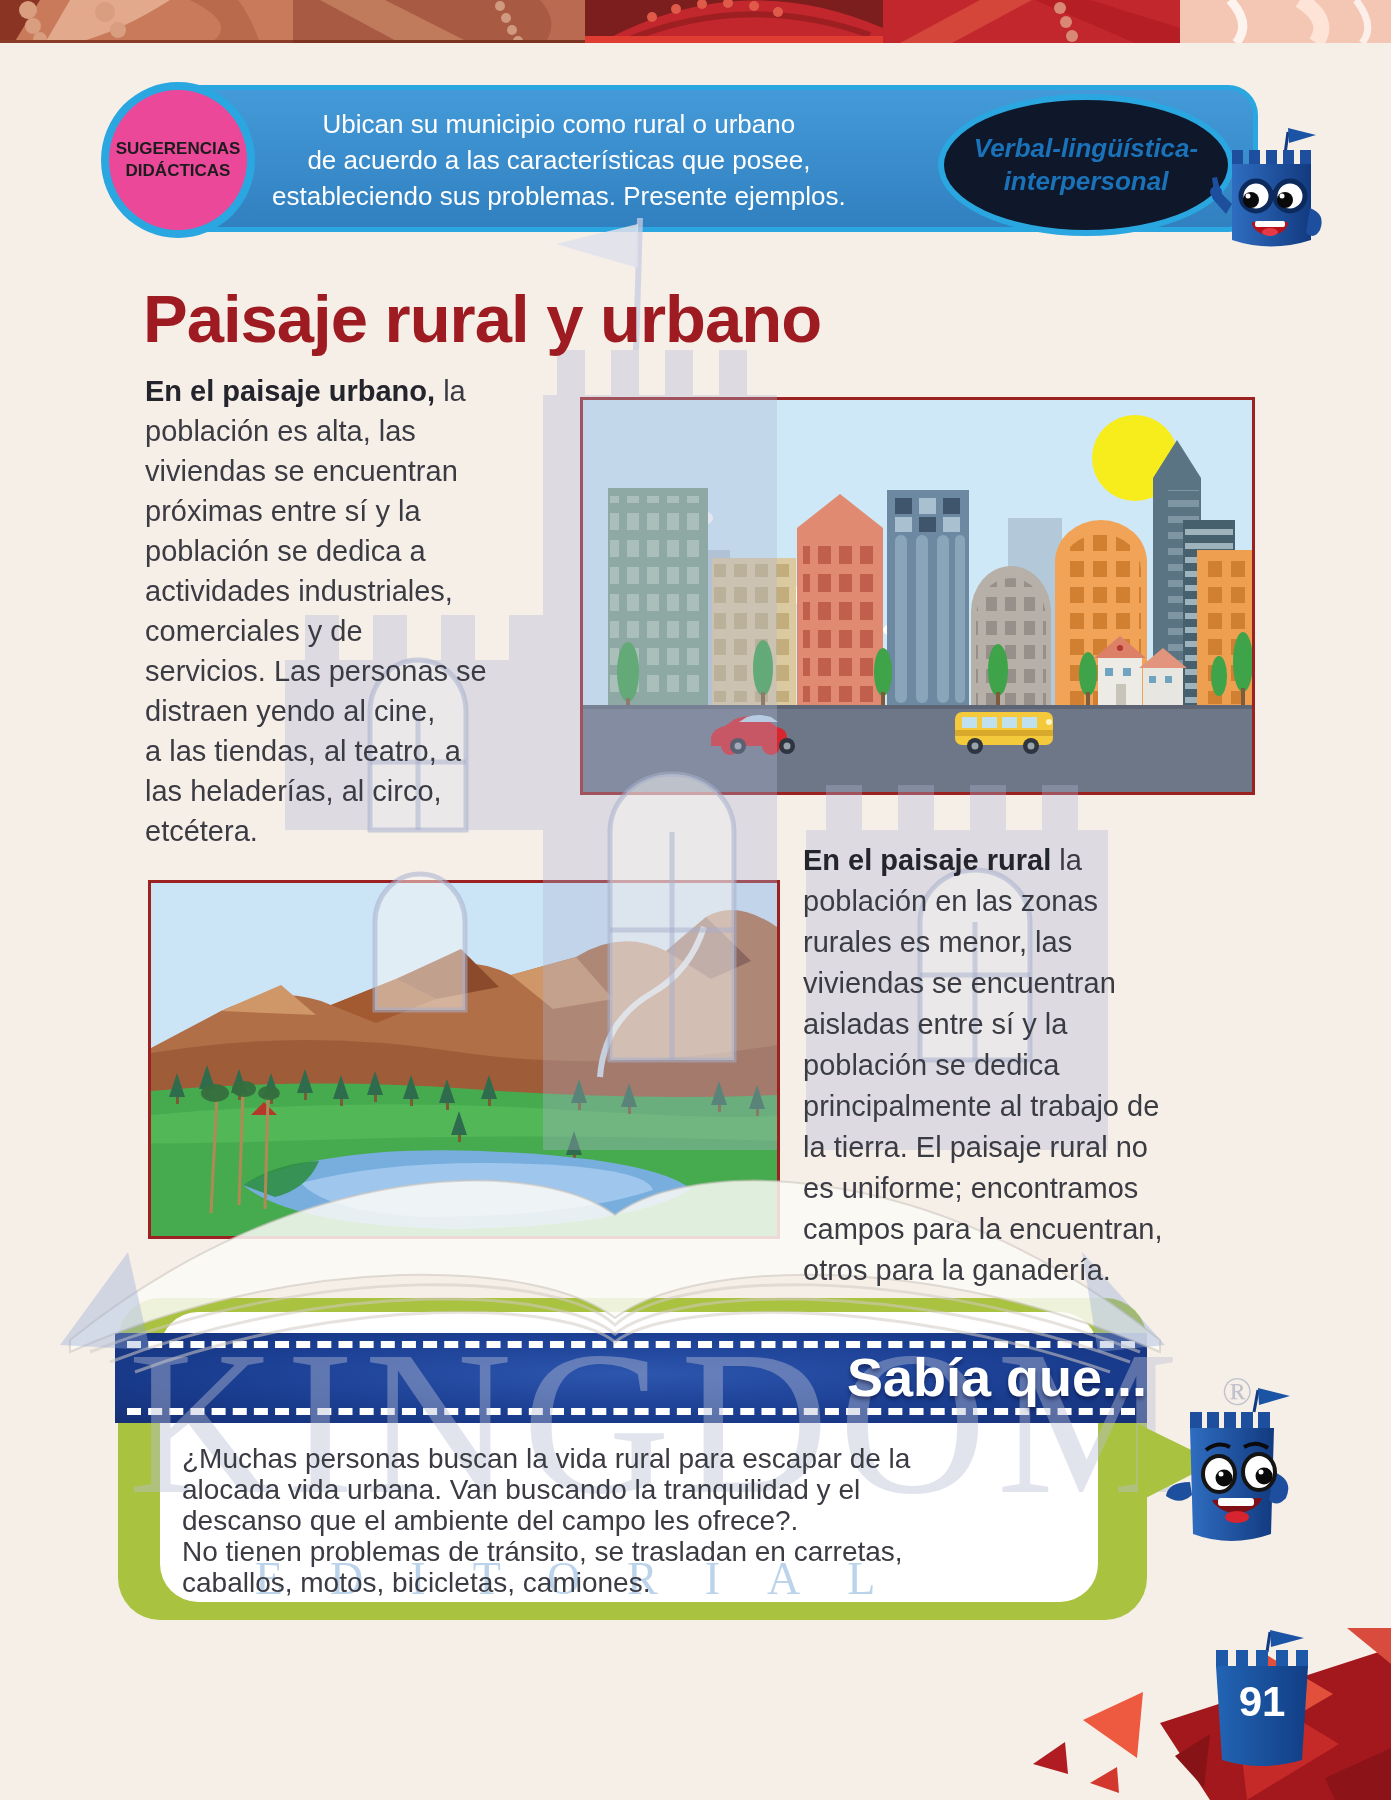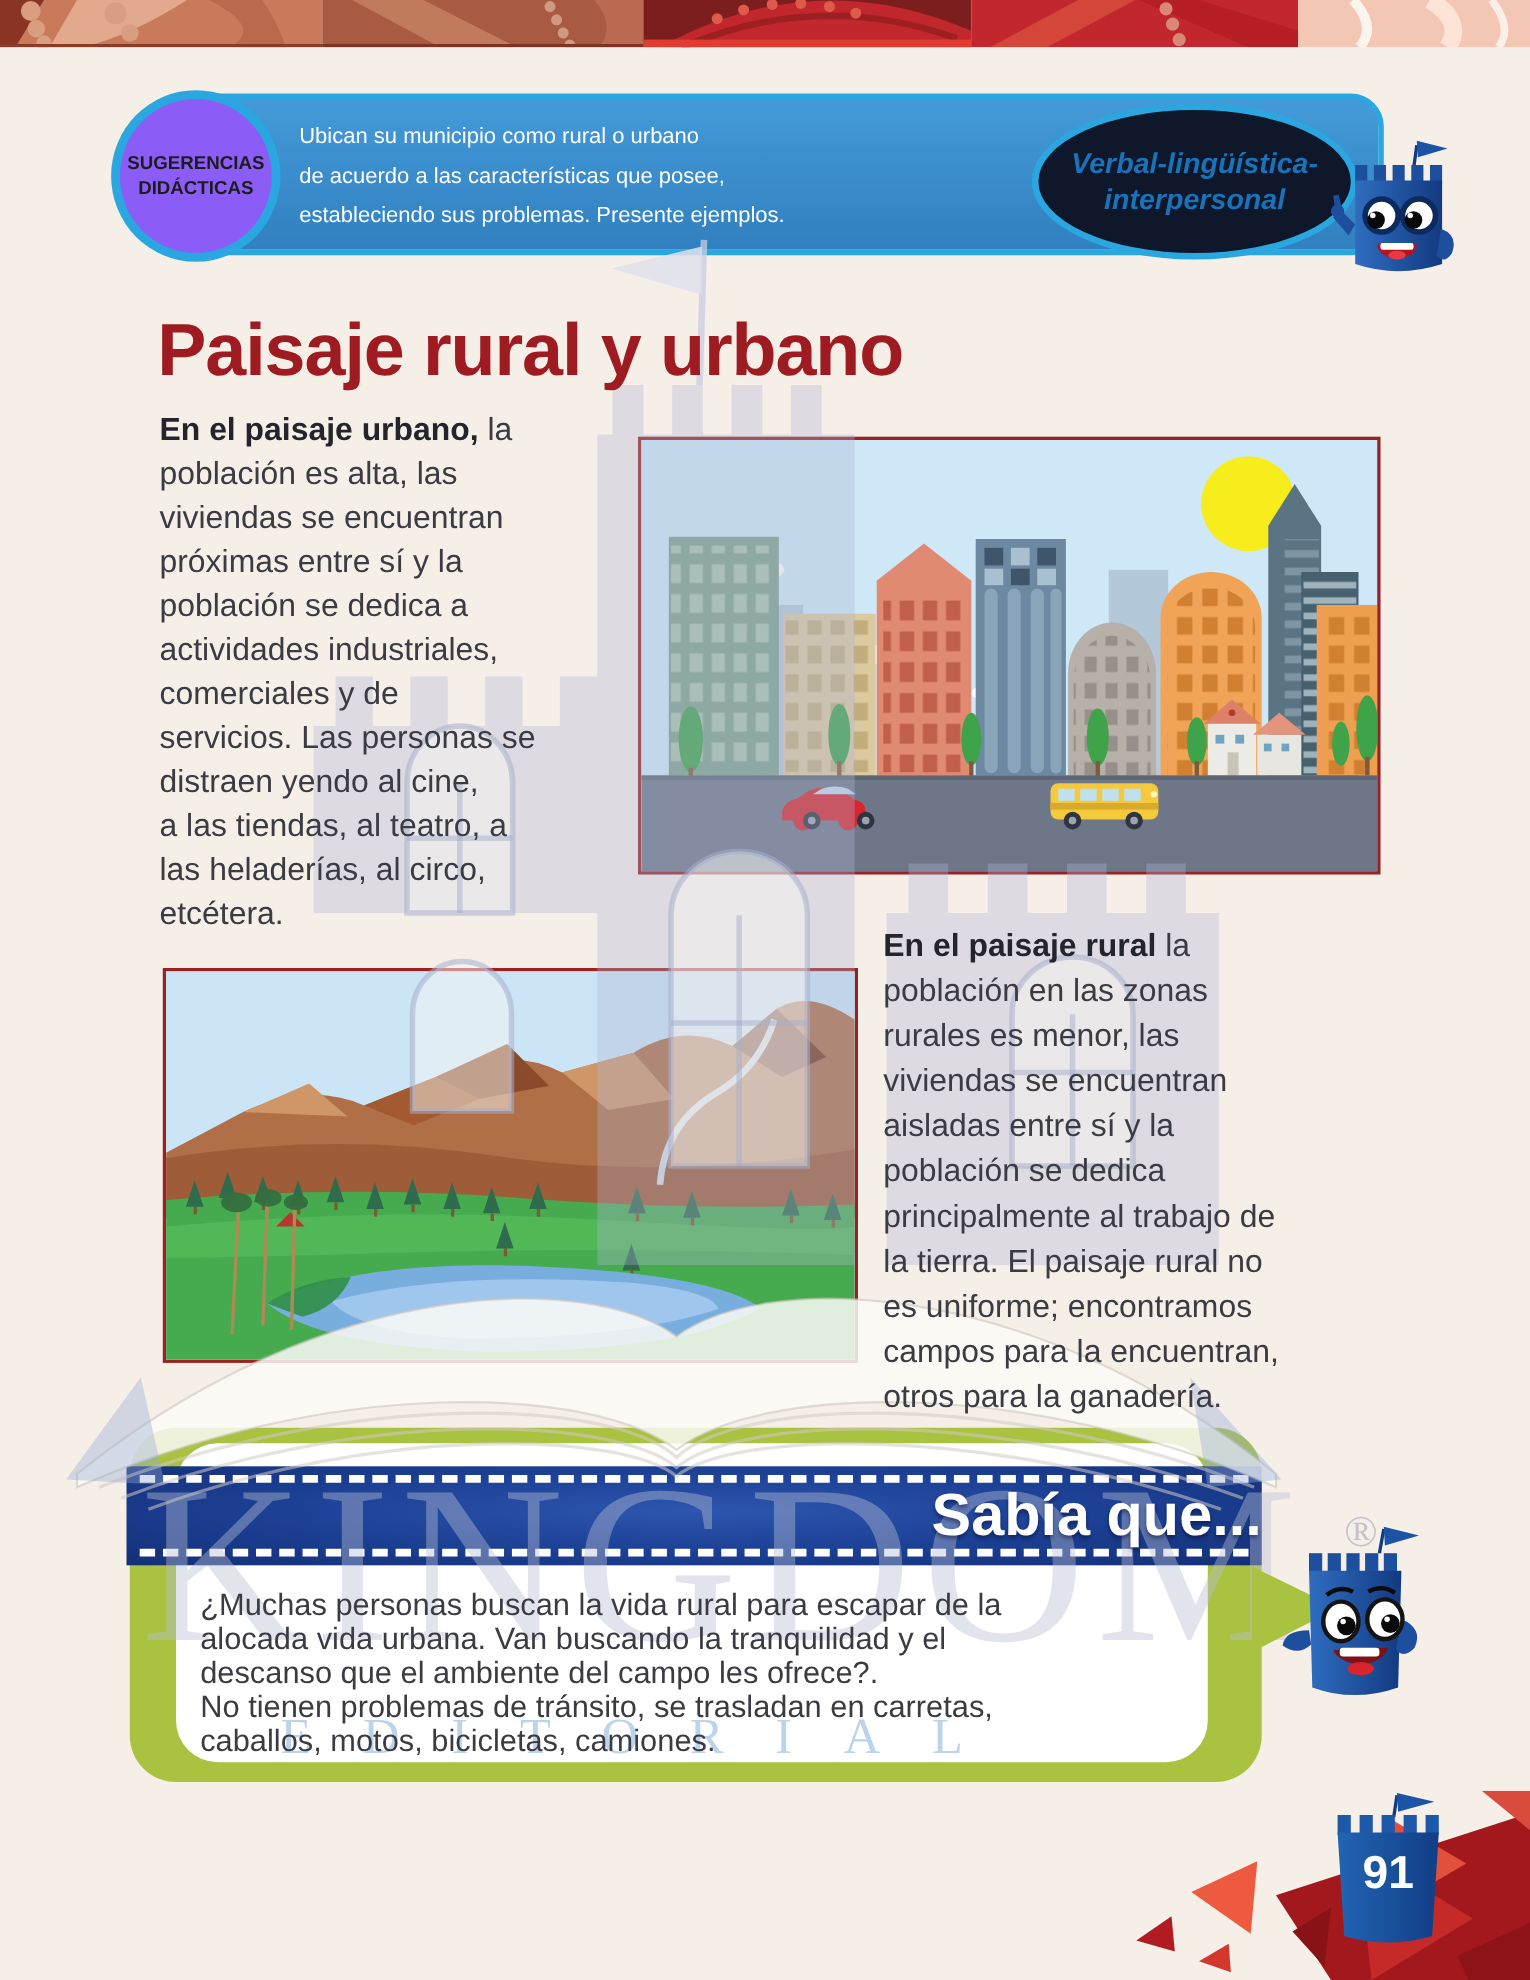--- a/index.html
+++ b/index.html
@@ -3,25 +3,25 @@
 <meta charset="utf-8">
 <style>
   html,body{margin:0;padding:0;background:#f6efe8;}
   .page{position:relative;width:1391px;height:1800px;background:#f6efe8;overflow:hidden;
         font-family:"Liberation Sans",sans-serif;}
   .abs{position:absolute;}
   .line{white-space:nowrap;}
   
   .header-bar{left:150px;top:85px;width:1108px;height:147px;background:linear-gradient(180deg,#449ad8,#3180c0);
               border:5px solid #2aa7e0;border-radius:30px;z-index:3;box-sizing:border-box;}
-  .badge-circle{left:101px;top:82px;width:154px;height:156px;background:#8b5cf6;border:8px solid #2aa7e0;
+  .badge-circle{left:101px;top:82px;width:154px;height:156px;background:#ec4899;border:8px solid #2aa7e0;
                 border-radius:50%;z-index:4;box-sizing:border-box;display:flex;flex-direction:column;
                 align-items:center;justify-content:center;}
   .badge-circle div{font-size:17px;font-weight:bold;color:#1c1c1c;line-height:22px;letter-spacing:0px;}
-  .header-text{left:272px;top:106px;z-index:4;color:#fff;font-size:20px;line-height:36px;}
+  .header-text{left:272px;top:106px;z-index:4;color:#fff;font-size:26px;line-height:36px;text-align:center;}
   .tag-oval{left:938px;top:94px;width:296px;height:142px;background:#0f172a;border:6px solid #2aa7e0;
             border-radius:50%;z-index:4;box-sizing:border-box;display:flex;flex-direction:column;
             align-items:center;justify-content:center;}
   .tag-oval div{font-size:26px;font-weight:bold;font-style:italic;color:#1a72b8;line-height:33px;}
   
   .title{left:143px;top:280px;font-size:67px;font-weight:bold;color:#9f1b22;letter-spacing:-1px;z-index:10;}
   .col-left{left:145px;top:371px;z-index:10;font-size:29px;line-height:40px;color:#3b3b43;}
   .col-right{left:803px;top:840px;z-index:10;font-size:29px;line-height:41px;color:#3b3b43;}
   .lead{font-weight:bold;color:#24242c;}
   

